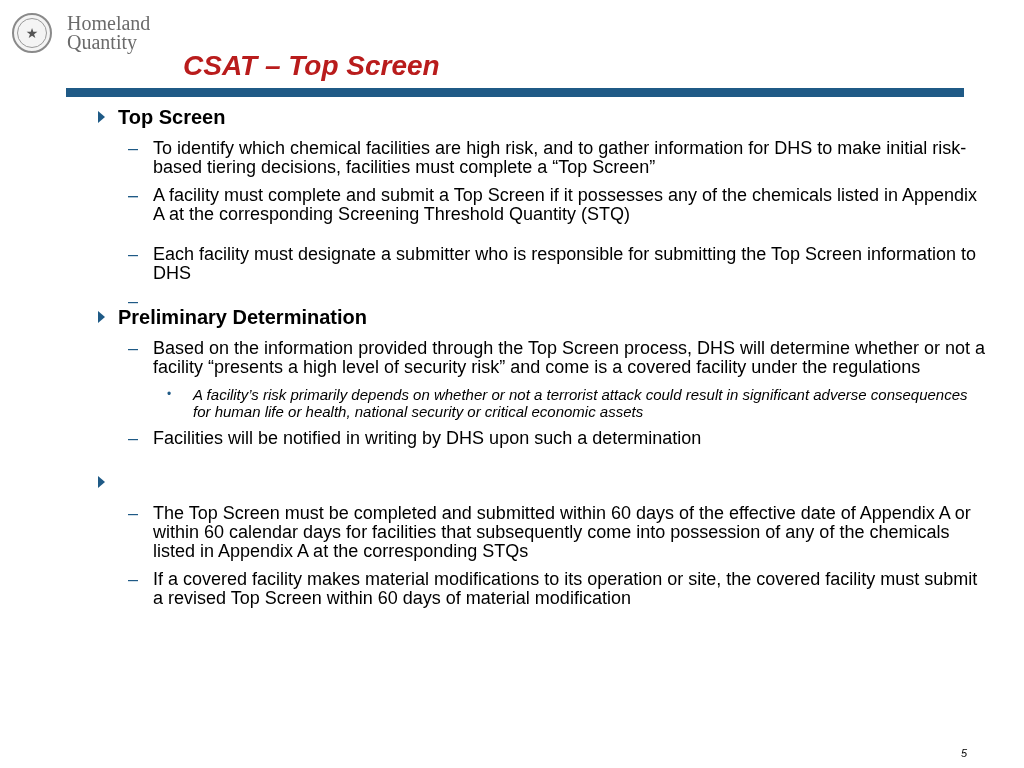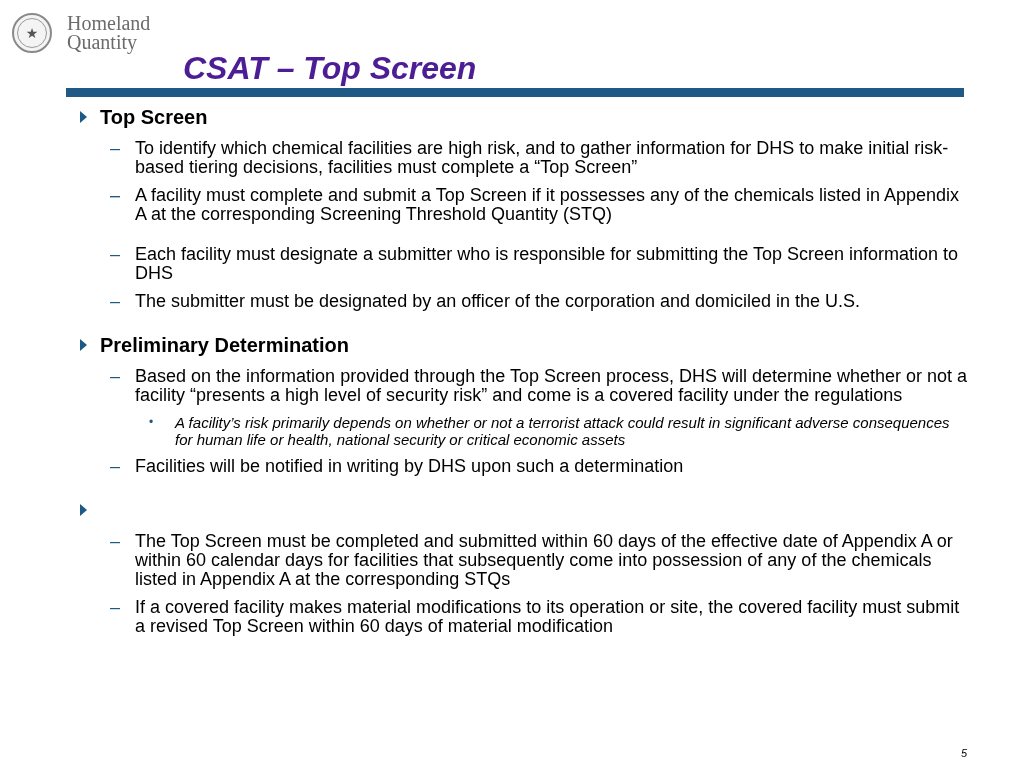--- a/index.html
+++ b/index.html
@@ -3,23 +3,23 @@
 <meta charset="utf-8">
 <style>
   html, body { margin:0; padding:0; }
   body { width:1024px; height:768px; background:#ffffff; position:relative; overflow:hidden;
          font-family:"Liberation Sans", sans-serif; color:#000; }
   .logo { position:absolute; left:12px; top:13px; display:flex; align-items:center; }
   .seal { width:40px; height:40px; border-radius:50%; border:2px solid #8a8a8a; box-sizing:border-box;
           display:flex; align-items:center; justify-content:center; background:#f4f4f4; }
   .seal-inner { width:28px; height:28px; border-radius:50%; border:1px solid #9a9a9a; display:flex; align-items:center; justify-content:center; font-size:14px; color:#555; }
   .logo-text { margin-left:15px; font-family:"Liberation Serif", serif; color:#6b6b6b; font-size:20px; line-height:19px; }
-  .title { position:absolute; left:183px; top:50px; font-size:32px; font-weight:bold; font-style:italic; color:#4c1d95; }
+  .title { position:absolute; left:183px; top:50px; font-size:28px; font-weight:bold; font-style:italic; color:#b91c1c; }
   .rule { position:absolute; left:66px; top:88px; width:898px; height:9px; background:#1f5a86; }
-  .content { position:absolute; left:78px; top:104px; width:890px; }
+  .content { position:absolute; left:96px; top:104px; width:890px; }
   .section { margin-bottom:21px; }
   .heading { display:flex; align-items:center; font-size:20px; font-weight:bold; height:26px; }
   .arrow { width:0; height:0; border-top:6px solid transparent; border-bottom:6px solid transparent; border-left:7px solid #1f5a86; margin:0 13px 0 2px; }
   .item { position:relative; padding-left:57px; font-size:18px; line-height:19px; margin-top:9px; }
   .dash { position:absolute; left:32px; top:0; color:#1f5a86; }
   .sub { position:relative; padding-left:97px; font-size:15px; font-style:italic; line-height:17px; margin-top:9px; }
   .dot { position:absolute; left:71px; top:0; color:#1f5a86; font-style:normal; font-size:12px; }
   .pagenum { position:absolute; left:961px; top:747px; font-size:11px; font-style:italic; }
 </style>
 </head>
@@ -45,21 +45,21 @@
         <span class="arrow"></span>
         <span>Top Screen</span>
       </div>
     <div class="item"><span class="dash">–</span><span>To identify which chemical facilities are high risk, and to gather  information for DHS to make initial risk-based tiering decisions, facilities must complete a “Top Screen”</span></div>
     <div class="item"><span class="dash">–</span></div>
     <div class="item"><span class="dash">–</span><span>A facility must complete and submit a Top Screen if it possesses any of the chemicals listed in Appendix A at the corresponding Screening Threshold Quantity (STQ)</span></div>
   </div>
 
   <div class="section">
     <div class="item"><span class="dash">–</span><span>Each facility must designate a submitter who is responsible for submitting the Top Screen information to DHS</span></div>
-    <div class="item"><span class="dash">–</span><span>The submitter must be designated by an officer of the corporation and domiciled in the U.S.</span></div>
+    <div class="item"><span class="dash">–</span></div>
   </div>
 
   <div class="section">
     <div class="heading">
         <span class="arrow"></span>
         <span>Preliminary Determination</span>
       </div>
     <div class="item"><span class="dash">–</span><span>Based on the information provided through the Top Screen process, DHS will determine whether or not a facility “presents a high level of security risk” and come is a covered facility under the regulations</span></div>
     <div class="sub"><span class="dot">•</span><span>A facility’s risk primarily depends on whether or not a terrorist attack could result in significant adverse consequences for human life or health, national security or critical economic assets</span></div>
     <div class="item"><span class="dash">–</span><span>Facilities will be notified in writing by DHS upon such a determination</span></div>

